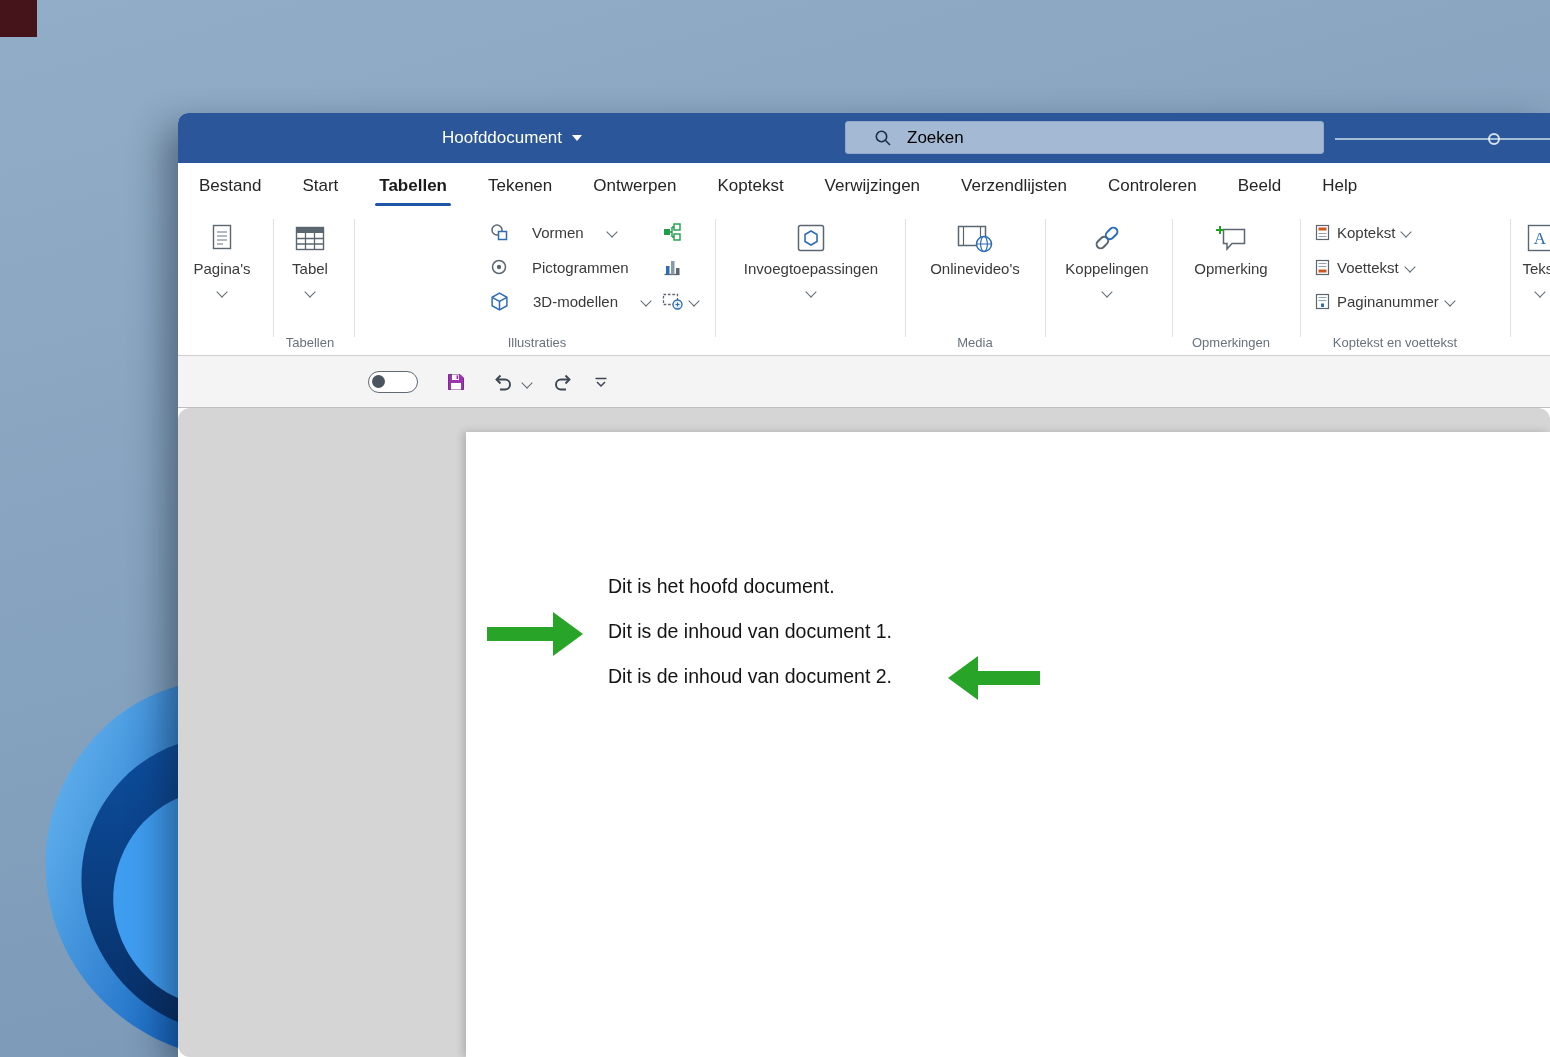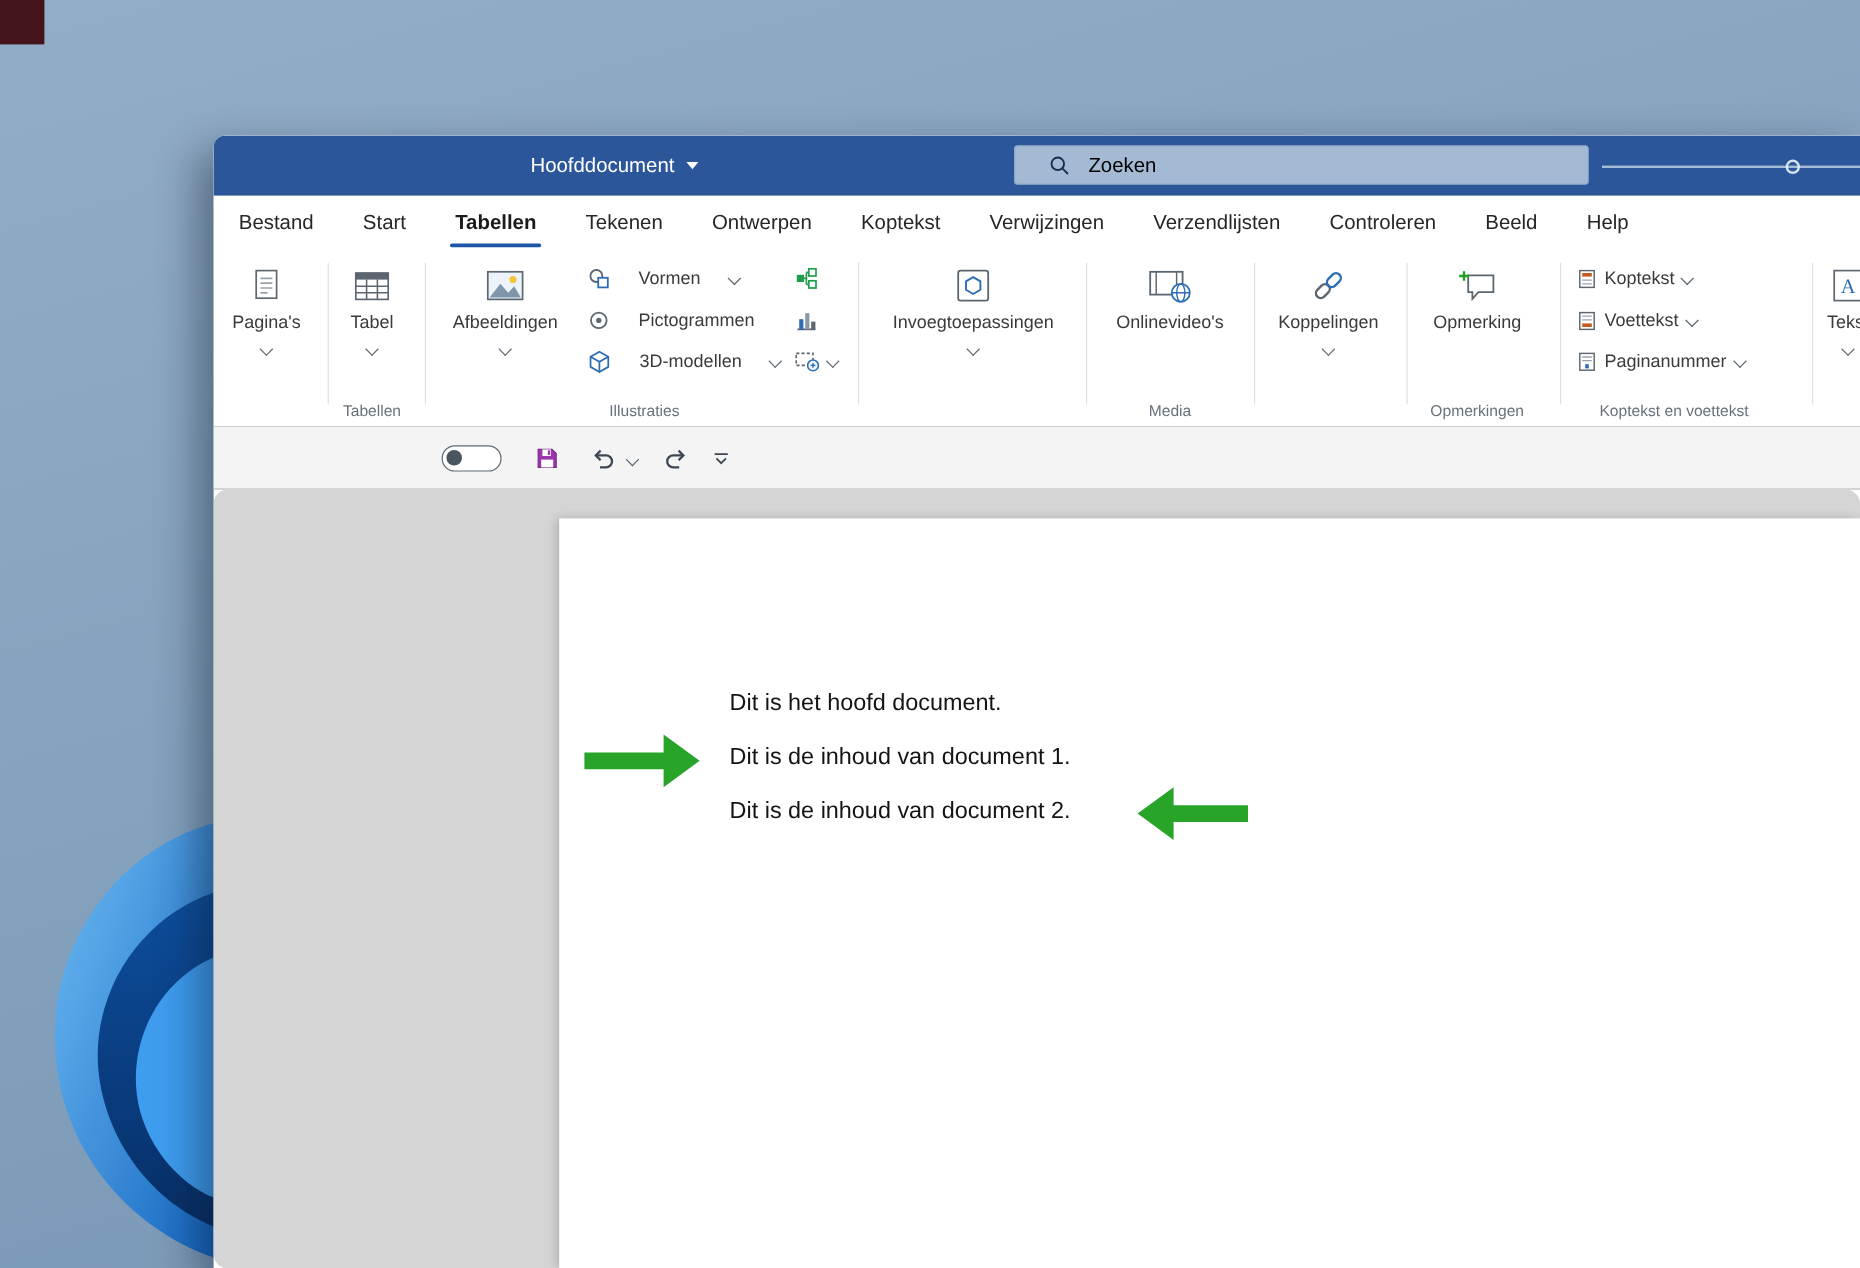--- a/index.html
+++ b/index.html
@@ -157,31 +157,20 @@
           <line x1="10.5" y1="8" x2="10.5" y2="24.5" stroke="#5b6670" stroke-width="1.3"></line>
           <line x1="19.5" y1="8" x2="19.5" y2="24.5" stroke="#5b6670" stroke-width="1.3"></line>
           <line x1="1.5" y1="13.5" x2="28.5" y2="13.5" stroke="#5b6670" stroke-width="1.3"></line>
           <line x1="1.5" y1="19" x2="28.5" y2="19" stroke="#5b6670" stroke-width="1.3"></line>
         </svg>
       </span>
       <span class="lbl">Tabel</span>
       <span class="drop"><i class="chv"></i></span>
     </div>
 
-    <div class="bb" style="left:190px;width:106px">
-      <span class="ic">
-        <svg width="32" height="26" viewBox="0 0 32 26">
-          <rect x="1.5" y="1.5" width="29" height="23" fill="#ecf3fa" stroke="#5b6670" stroke-width="1.4"></rect>
-          <circle cx="22.5" cy="8" r="3" fill="#f2c53d"></circle>
-          <path d="M3 23 L12 11.5 L18.5 19 L23.5 13.5 L29 23 Z" fill="#7f96aa"></path>
-        </svg>
-      </span>
-      <span class="lbl">Afbeeldingen</span>
-      <span class="drop"><i class="chv"></i></span>
-    </div>
 
     <div class="mr" style="top:10px">
       <svg width="18" height="18" viewBox="0 0 18 18">
         <circle cx="7" cy="7" r="5" fill="none" stroke="#5b6670" stroke-width="1.5"></circle>
         <rect x="8.5" y="8.5" width="8" height="8" fill="#fff" stroke="#2e6db5" stroke-width="1.5"></rect>
       </svg>
       <span>Vormen</span>
       <i class="chv"></i>
     </div>
     <div class="mr" style="top:45px">

